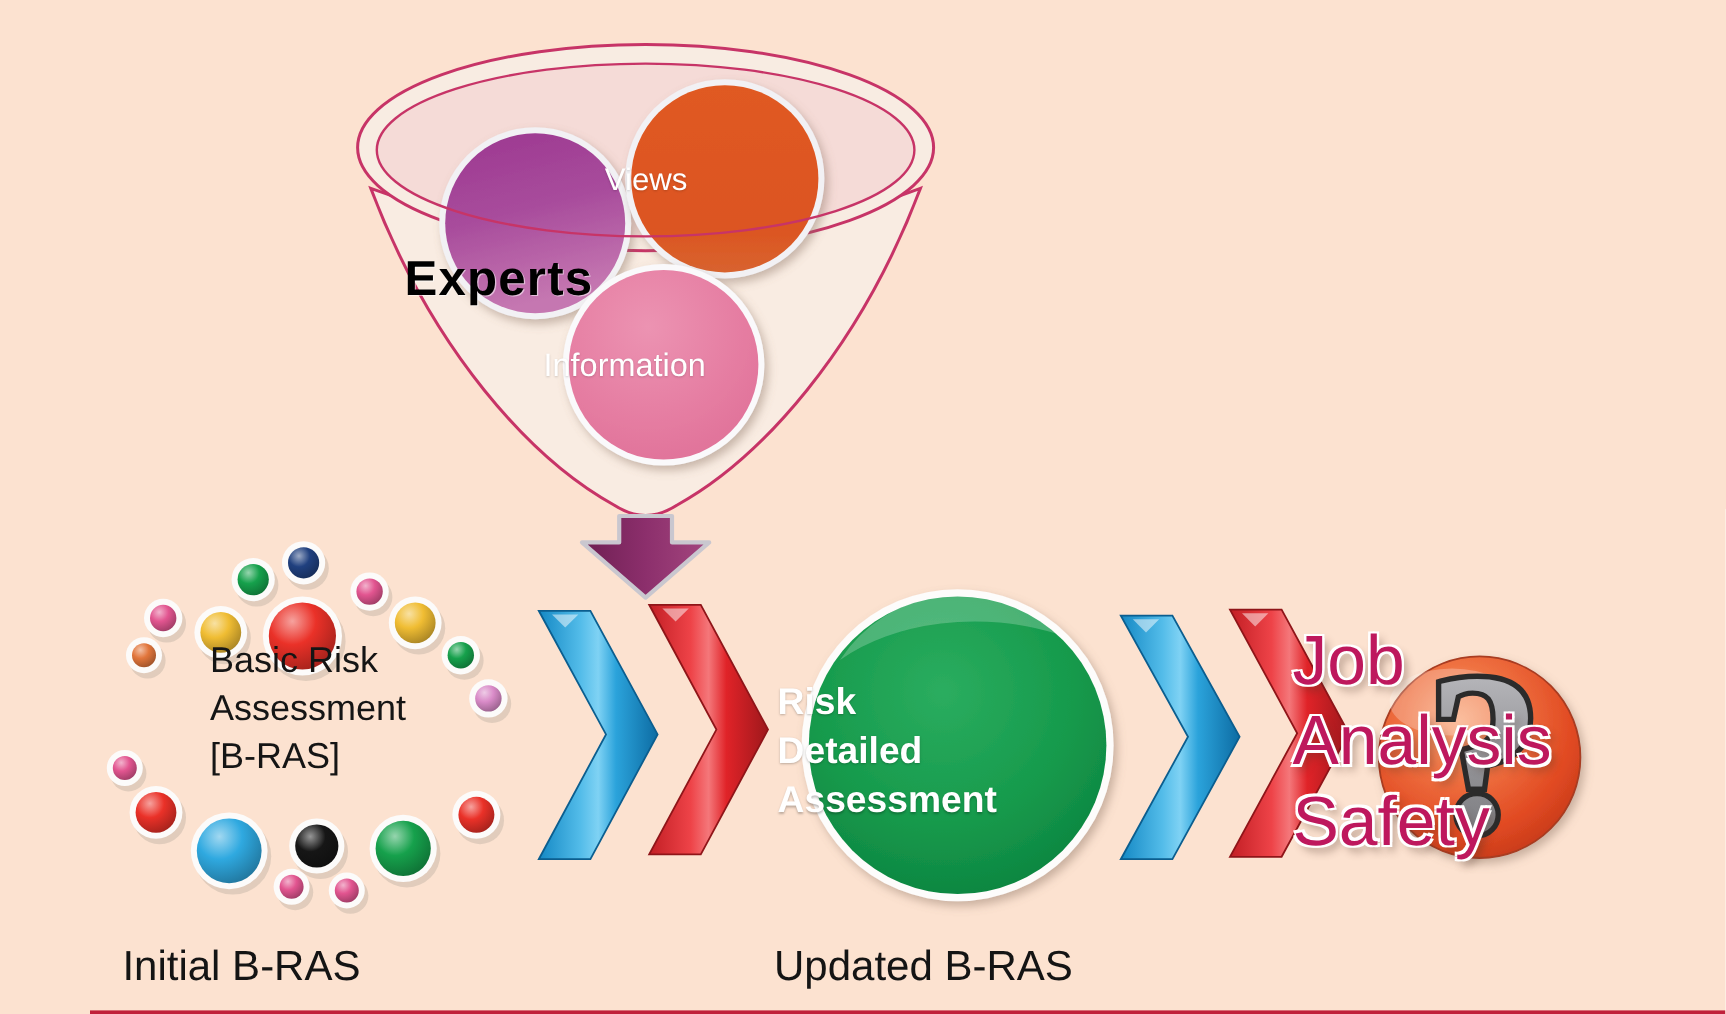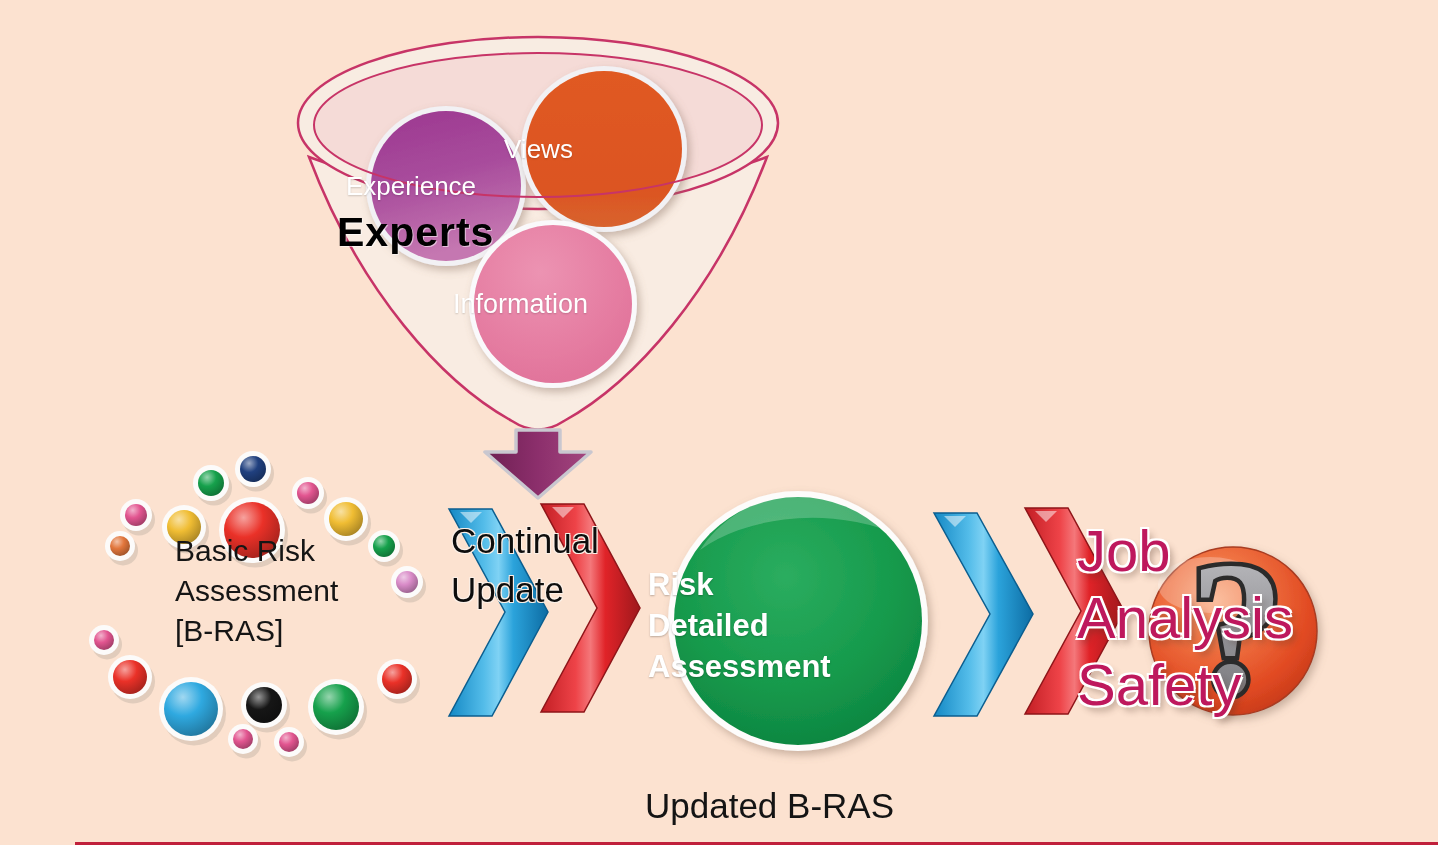--- a/index.html
+++ b/index.html
@@ -294,44 +294,40 @@
     <polygon points="1025,508 1068,508 1124,611 1068,714 1025,714 1081,611" fill="url(#gradRedChev)" stroke="#8F1519" stroke-width="1.5"></polygon>
     <polygon points="1035,511 1057,511 1046,522" fill="rgba(255,255,255,0.5)"></polygon>
 
     <g filter="url(#softShadow)">
       <circle cx="1233" cy="631" r="84" fill="url(#gradJsa)" stroke="#A93C20" stroke-width="1.5"></circle>
     </g>
     <ellipse cx="1210" cy="585" rx="52" ry="28" fill="rgba(255,255,255,0.25)"></ellipse>
     <text x="1237" y="692" text-anchor="middle" font-family="Liberation Serif, serif" font-size="190" font-weight="bold" fill="url(#gradQm)" stroke="#2B2B2B" stroke-width="9" paint-order="stroke">?</text>
   </svg>
 
-  <div class="txt lbl-circle center" style="left:346px; top:171px; width:200px;">Experience</div>
   <div class="txt lbl-circle center" style="left:504px; top:134px; width:200px;">Views</div>
   <div class="txt lbl-circle center" style="left:453px; top:289px; width:200px; font-size:27px;">Information</div>
   <div class="txt lbl-experts center" style="left:337px; top:209px; width:400px;">Experts</div>
 
   <div class="txt lbl-basic" style="left:175px; top:531px;">
     <span class="line">Basic Risk</span>
     <span class="line">Assessment</span>
     <span class="line">[B-RAS]</span>
   </div>
 
-  <div class="txt lbl-continual" style="left:451px; top:516px;">
-    <span class="line">Continual</span>
-    <span class="line">Update</span>
-  </div>
 
   <div class="txt lbl-detailed center" style="left:648px; top:564px; width:300px;">
     <span class="line">Risk</span>
     <span class="line">Detailed</span>
     <span class="line">Assessment</span>
   </div>
 
   <div class="txt lbl-jsa center" style="left:1077px; top:517px; width:320px;">
     <span class="line">Job</span>
     <span class="line">Analysis</span>
     <span class="line">Safety</span>
   </div>
 
+  <div class="txt lbl-caption center" style="left:102px; top:786px; width:300px;">Initial B-RAS</div>
   <div class="txt lbl-caption center" style="left:645px; top:786px; width:300px;">Updated B-RAS</div>
 
   <div class="bottom-line"></div>
 </div>
 
 </body></html>

